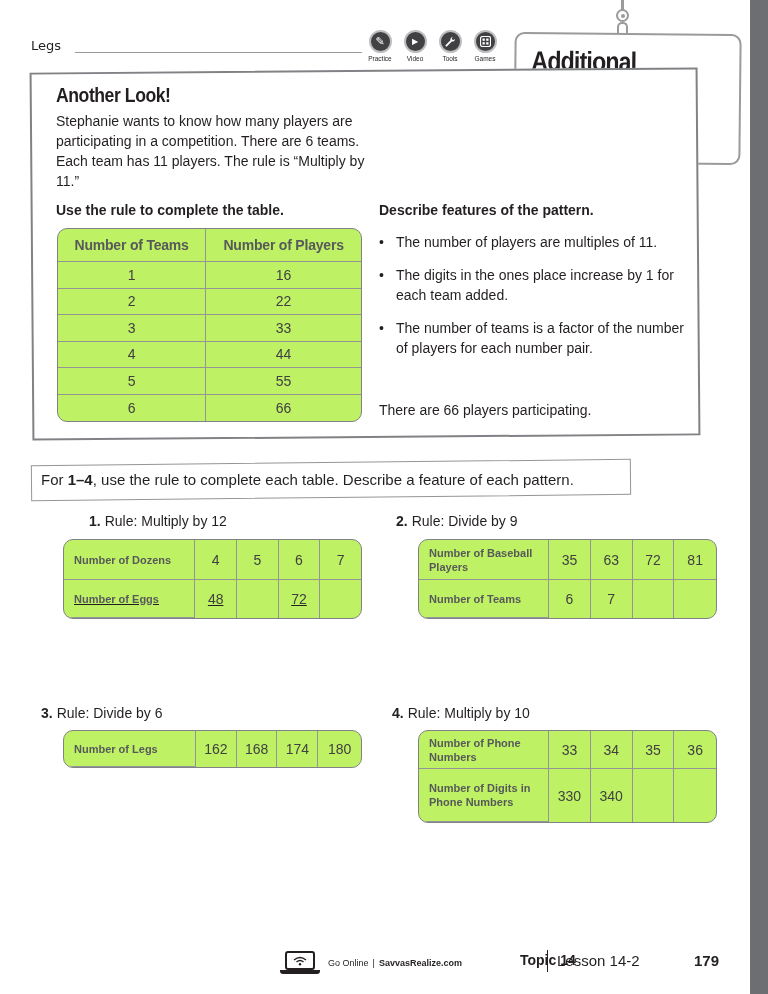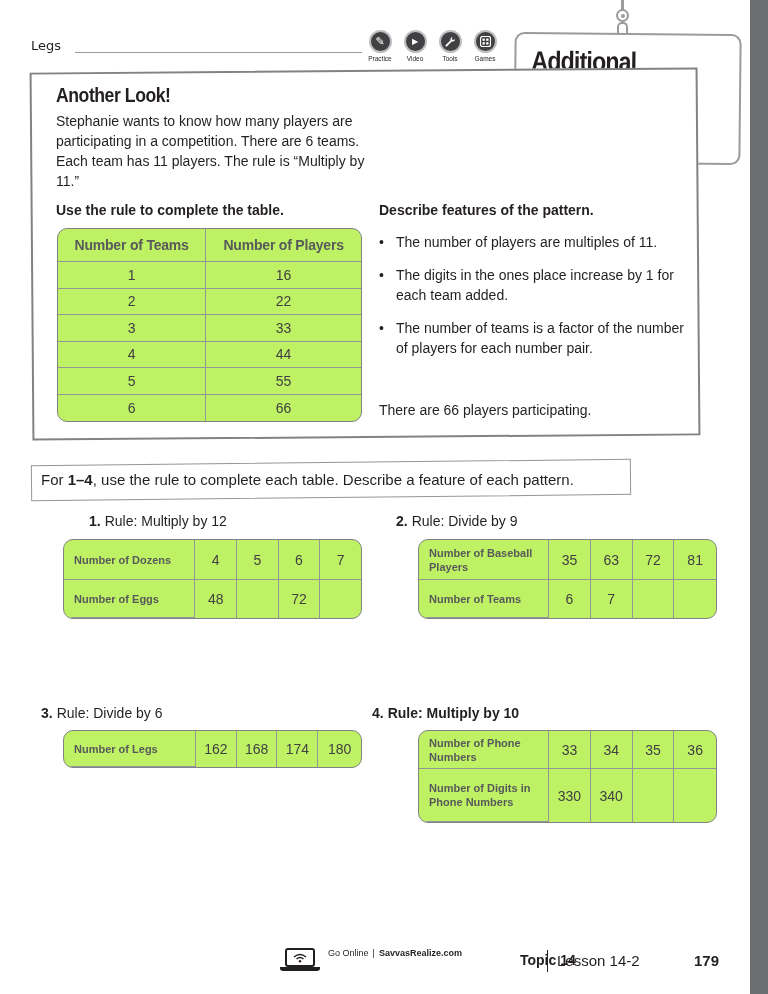--- a/index.html
+++ b/index.html
@@ -58,21 +58,21 @@
   .instr-text { position: absolute; left: 41px; top: 471px; font-family: "Liberation Sans", sans-serif; font-size: 15px; }
 
   .prob-label { position: absolute; font-family: "Liberation Sans", sans-serif; font-size: 14px; }
   .prob-label b { margin-right: 4px; }
 
   .ptbl { position: absolute; }
   .ptbl th { text-align: left; padding-left: 10px; font-size: 11px; line-height: 14px; margin-top: 23px; }
   .ptbl td { font-size: 14px; }
 
   
-  .footer { position: absolute; top: 948px; left: 280px; height: 30px; display: flex; align-items: flex-start; font-family: "Liberation Sans", sans-serif; }
+  .footer { position: absolute; top: 948px; left: 280px; height: 30px; display: flex; align-items: center; font-family: "Liberation Sans", sans-serif; }
   .laptop { position: relative; width: 40px; height: 24px; margin-right: 8px; }
   .laptop .scr { position: absolute; left: 5px; top: 0; width: 30px; height: 19px; border: 2.5px solid #231f20; border-radius: 3px; display: flex; align-items: center; justify-content: center; font-size: 9px; }
   .laptop .kb { position: absolute; left: 0; top: 19px; width: 40px; height: 4px; background: #231f20; border-radius: 0 0 3px 3px; }
   .go-online { font-size: 9px; }
   .savvas { font-size: 9px; font-weight: bold; }
   .sep-small { font-size: 9px; margin: 0 4px; }
   .topic { position: absolute; left: 482px; top: 952px; font-family: "Liberation Sans", sans-serif; font-size: 14px; font-weight: bold; margin-left: 38px; }
   .topic-div { position: absolute; left: 547px; top: 950px; width: 1px; height: 22px; background: #231f20; }
   .lesson { position: absolute; left: 557px; top: 952px; font-family: "Liberation Sans", sans-serif; font-size: 15px; }
   .page-num { position: absolute; left: 694px; top: 952px; font-family: "Liberation Sans", sans-serif; font-size: 15px; font-weight: bold; }
@@ -193,21 +193,21 @@
       <col style="width:41px">
     </colgroup>
   <tbody>
       <tr style="height:40px;">
     <th style="width:130px; padding-right:20px;">Number of Dozens</th>
     <td>4</td>
     <td>5</td>
     <td>6</td>
     <td>7</td>
   </tr>
-  <tr style="height:38px;">
+  <tr style="height:38px;text-decoration:underline;">
     <th>Number of Eggs</th>
     <td>48</td>
     <td></td>
     <td>72</td>
     <td></td>
   </tr>
 </tbody>
   </table>
 
 <div class="prob-label" style="left:396px; top:513px;"><b>2.</b><span>Rule: Divide by 9</span></div>
@@ -250,21 +250,21 @@
       <tr style="height:36px;">
     <th>Number of Legs</th>
     <td>162</td>
     <td>168</td>
     <td>174</td>
     <td>180</td>
   </tr>
 </tbody>
   </table>
 
-<div class="prob-label" style="left:372px; top:705px;font-weight:bold;"><b>4.</b><span>Rule: Multiply by 10</span></div>
+<div class="prob-label" style="left:392px; top:705px;"><b>4.</b><span>Rule: Multiply by 10</span></div>
 <table class="tbl ptbl" style="left:418px; top:730px; width:299px;">
   <colgroup>
       <col style="width:131px">
       <col style="width:42px">
       <col style="width:42px">
       <col style="width:42px">
       <col style="width:42px">
     </colgroup>
   <tbody>
       <tr style="height:38px;">

